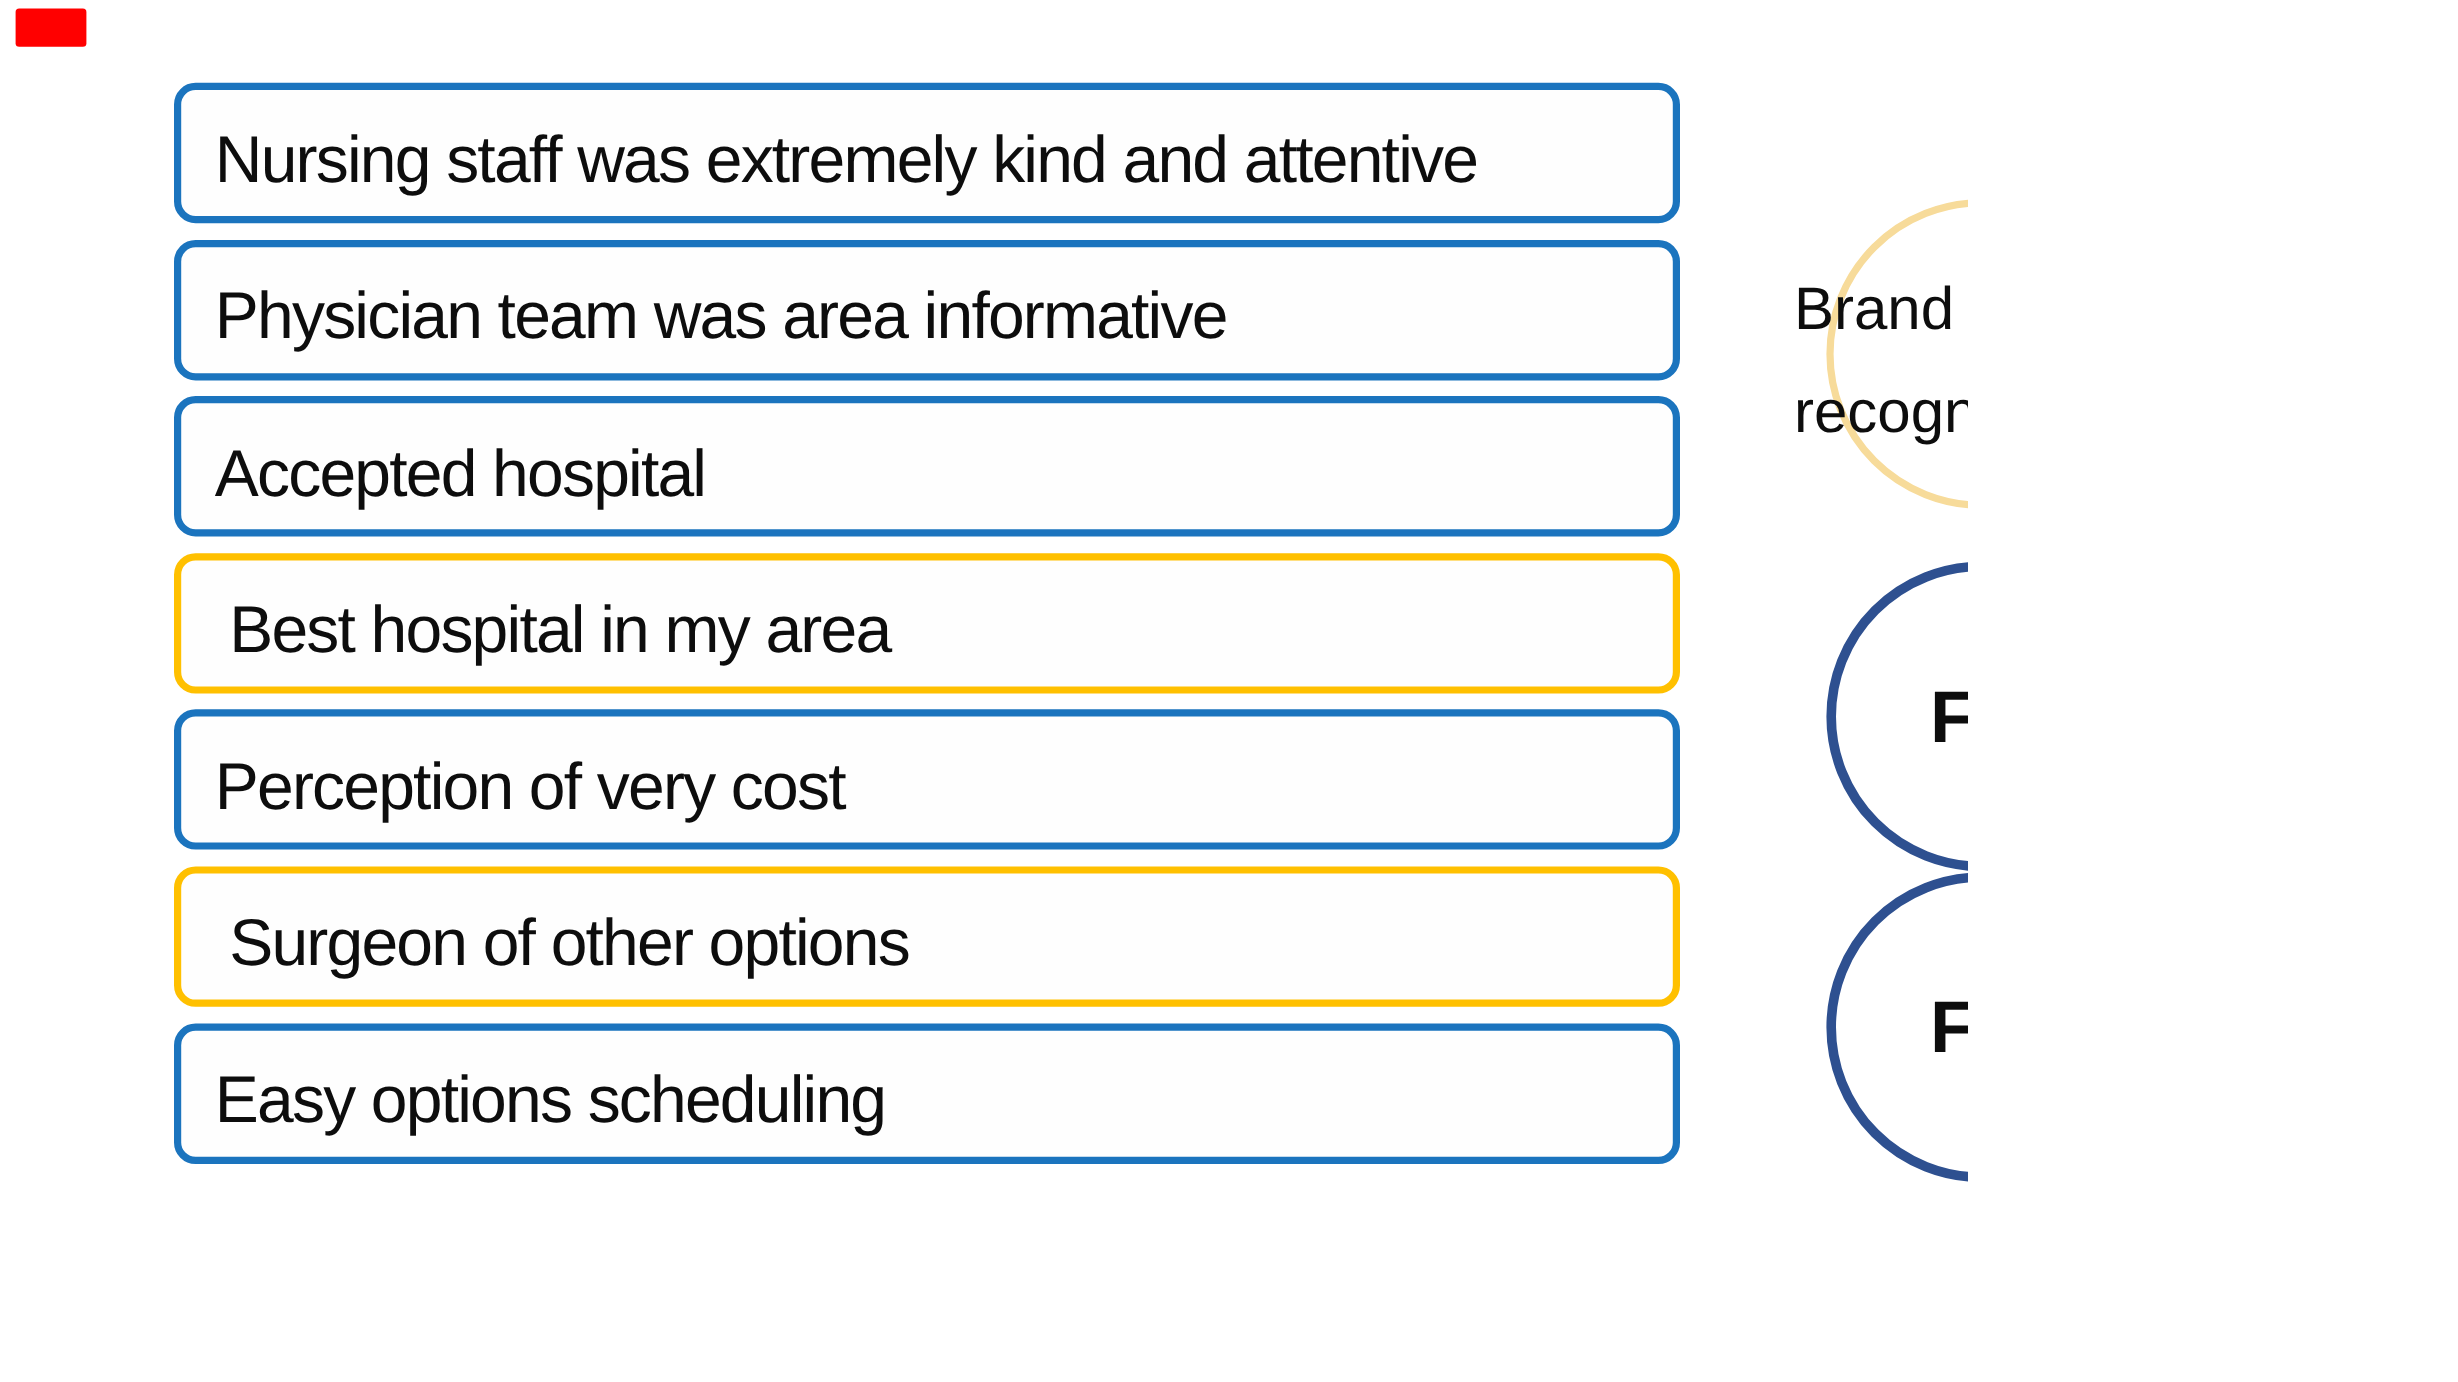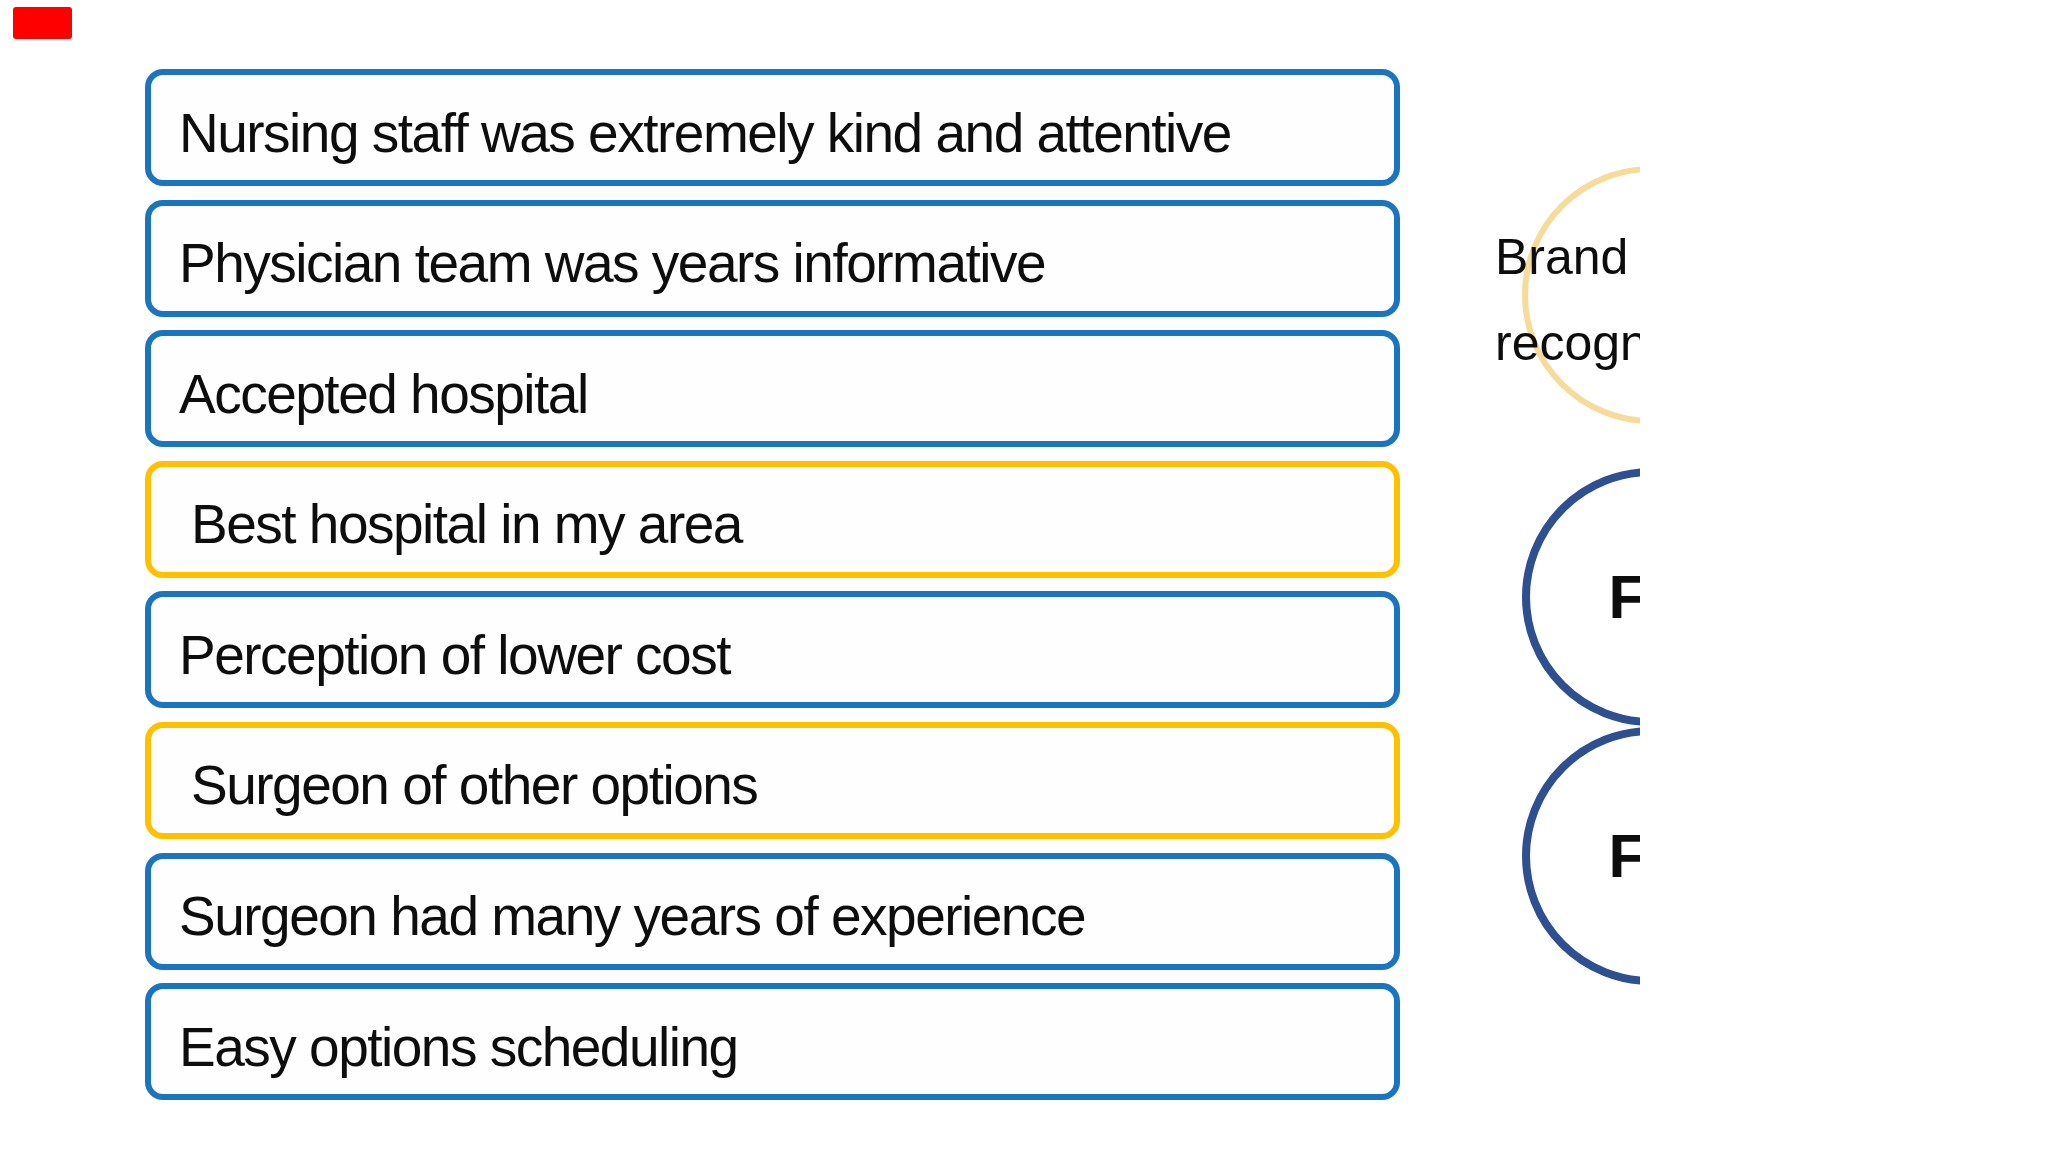--- a/index.html
+++ b/index.html
@@ -102,36 +102,33 @@
 
 <div class="stage">
 
   <div class="red-marker"></div>
 
   <div class="factors">
     <div class="factor-box blue">
       <span class="label">Nursing staff was extremely kind and attentive</span>
     </div>
     <div class="factor-box blue">
-      <span class="label">Physician team was years informative</span>
+      <span class="label">Physician team was area informative</span>
     </div>
     <div class="factor-box blue">
       <span class="label">Accepted hospital</span>
     </div>
     <div class="factor-box yellow">
       <span class="label">Best hospital in my area</span>
     </div>
     <div class="factor-box blue">
-      <span class="label">Perception of lower cost</span>
+      <span class="label">Perception of very cost</span>
     </div>
     <div class="factor-box yellow">
       <span class="label">Surgeon of other options</span>
-    </div>
-    <div class="factor-box blue">
-      <span class="label">Surgeon had many years of experience</span>
     </div>
     <div class="factor-box blue">
       <span class="label">Easy options scheduling</span>
     </div>
   </div>
 
   <div class="circle brand"></div>
   <div class="brand-text">Brand recognition</div>
 
   <div class="circle navy f2">

